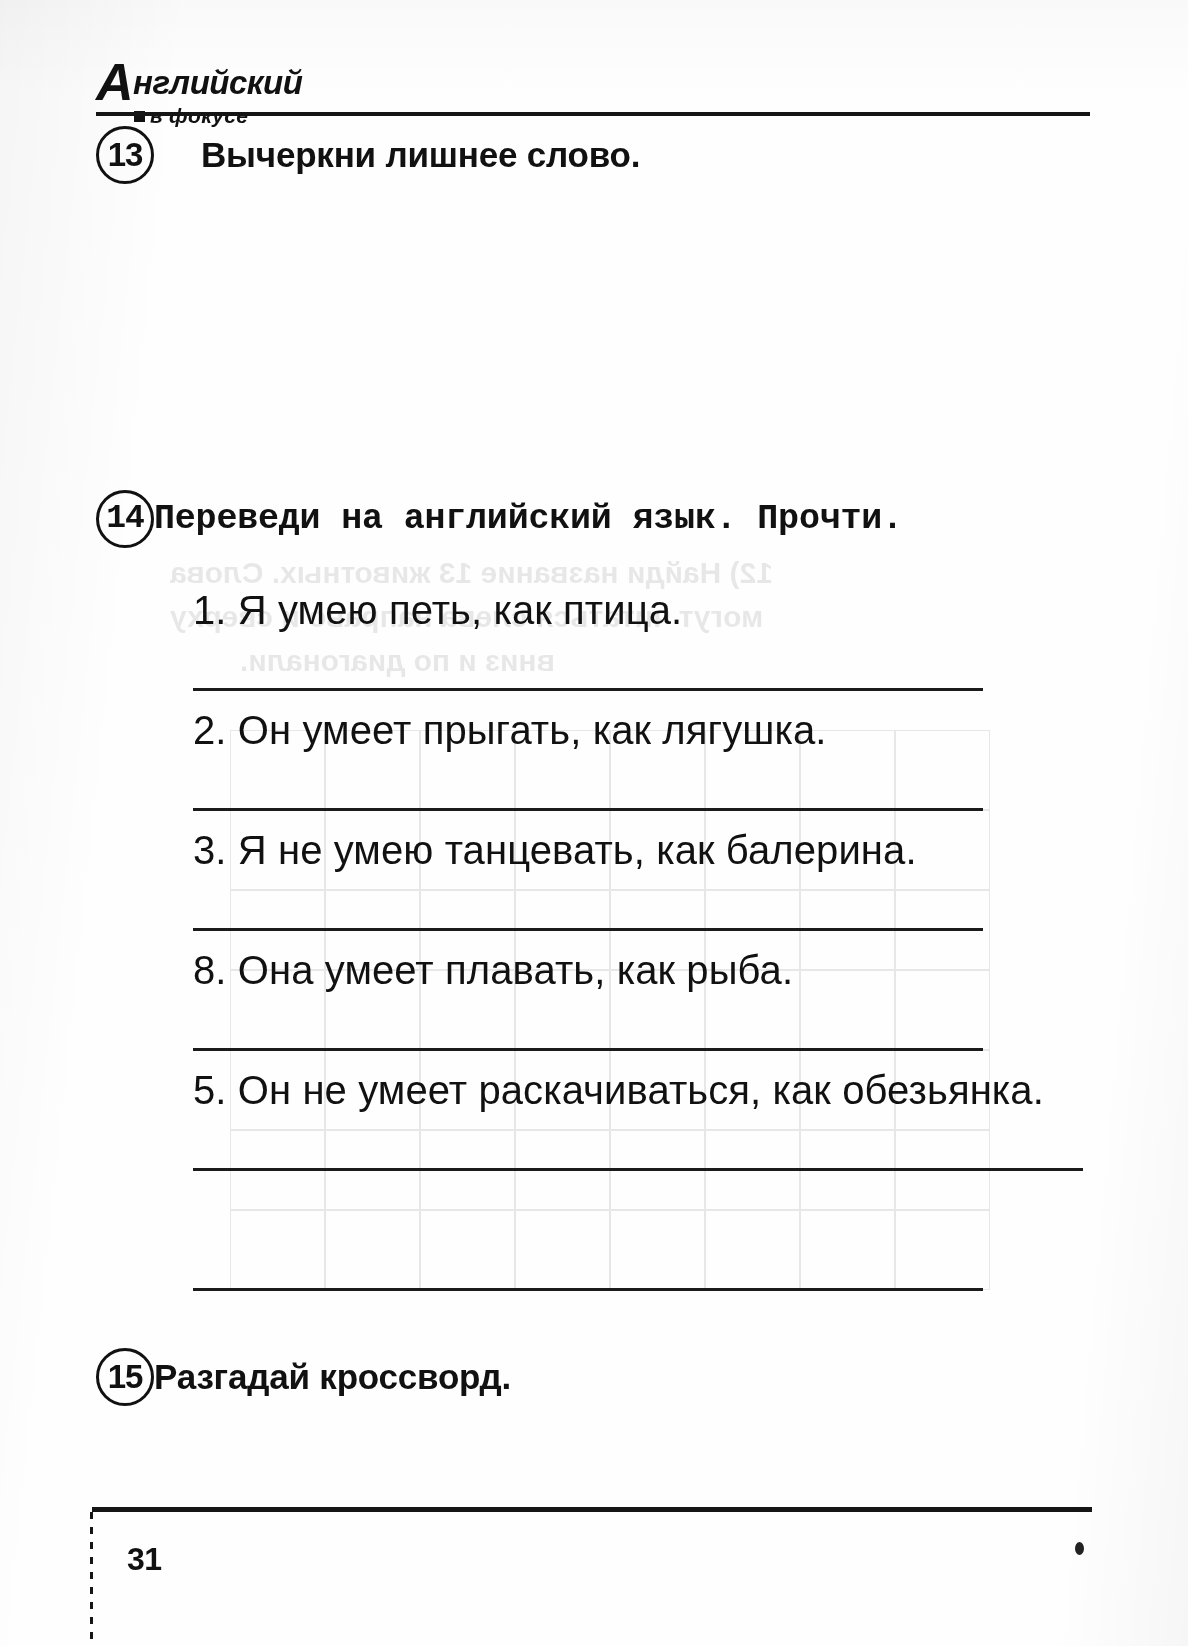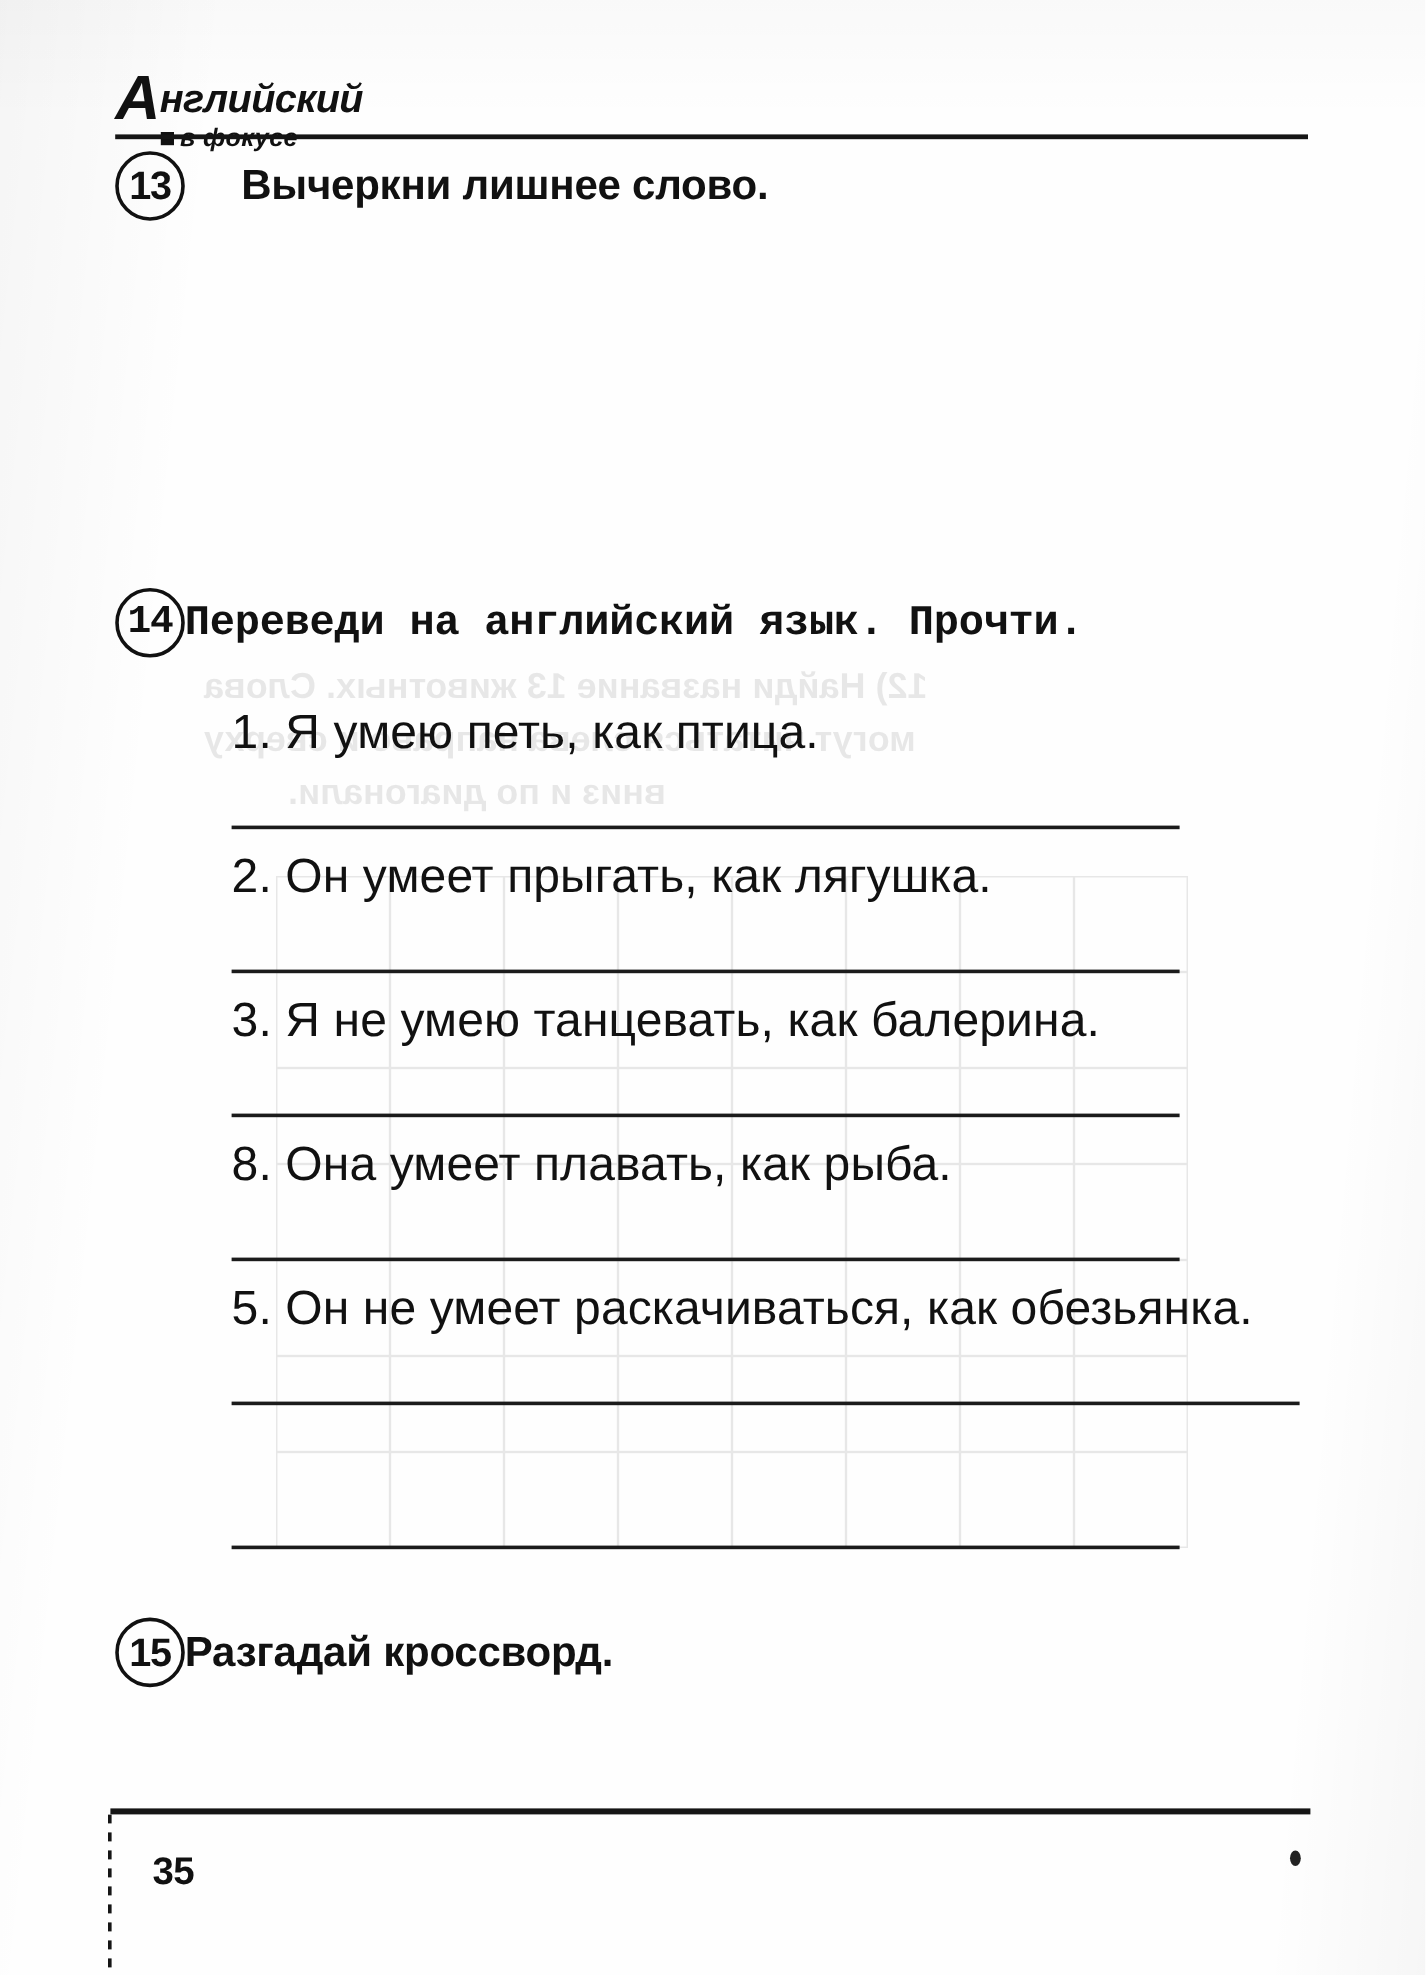--- a/index.html
+++ b/index.html
@@ -297,15 +297,15 @@
   </div>
 
   <div class="exercise" style="top:1348px;">
     <div class="ex-num">15</div>
     <div class="ex-title">Разгадай кроссворд.</div>
   </div>
 
   <div class="rule-bottom"></div>
   <div class="binding-dots"></div>
   <div class="corner-dot"></div>
-  <div class="page-number">35</div>
+  <div class="page-number">31</div>
 
 </div>
 
 </body></html>

